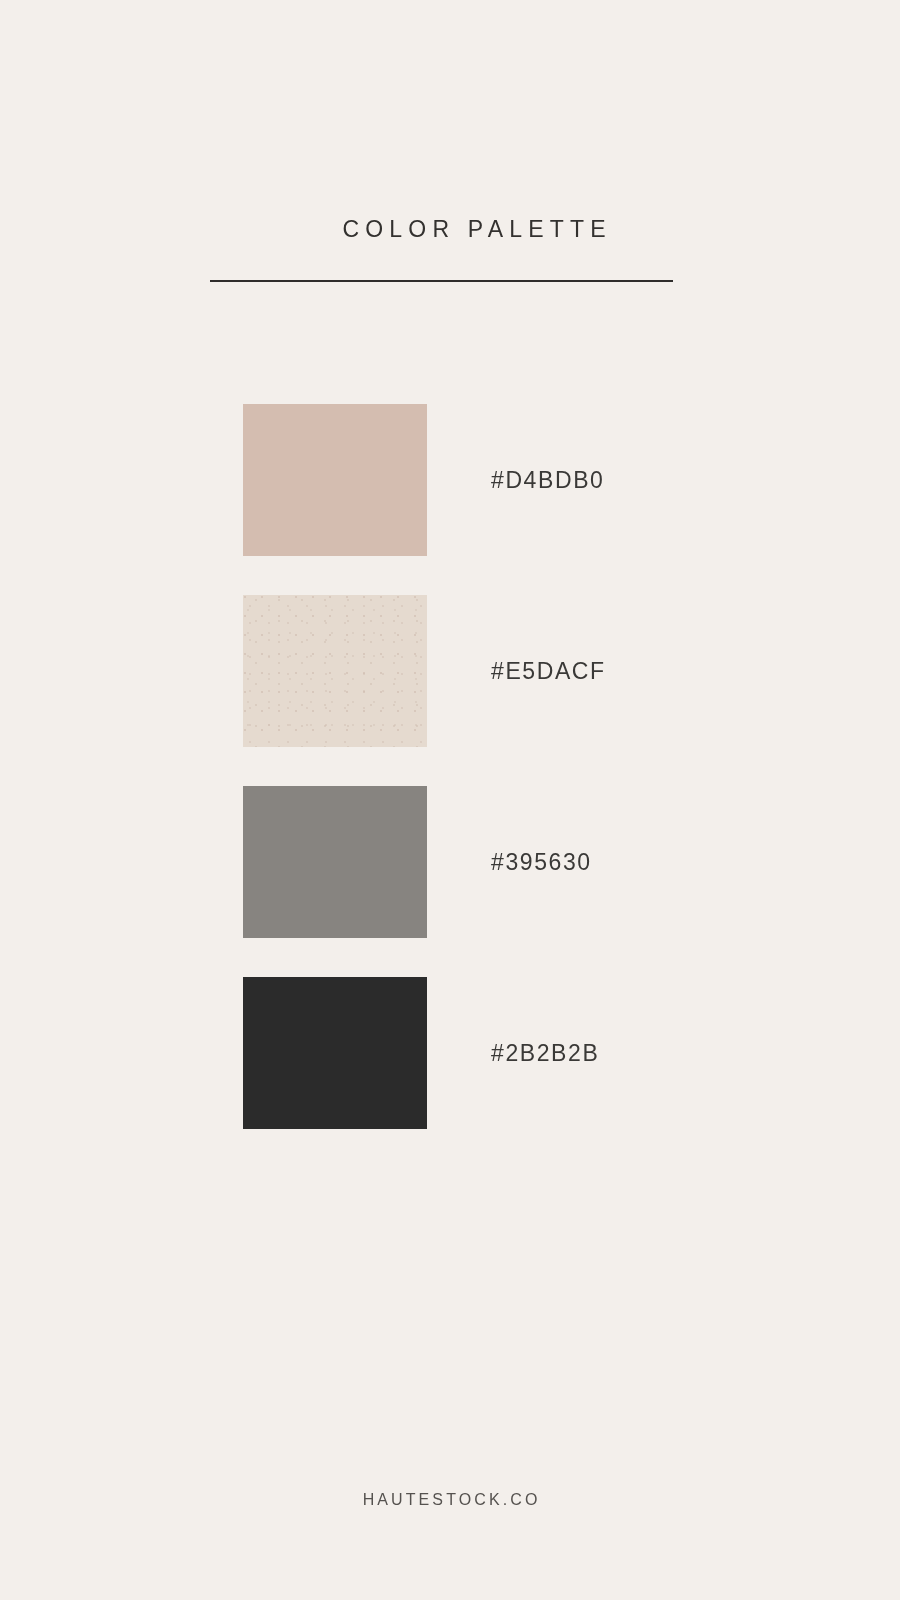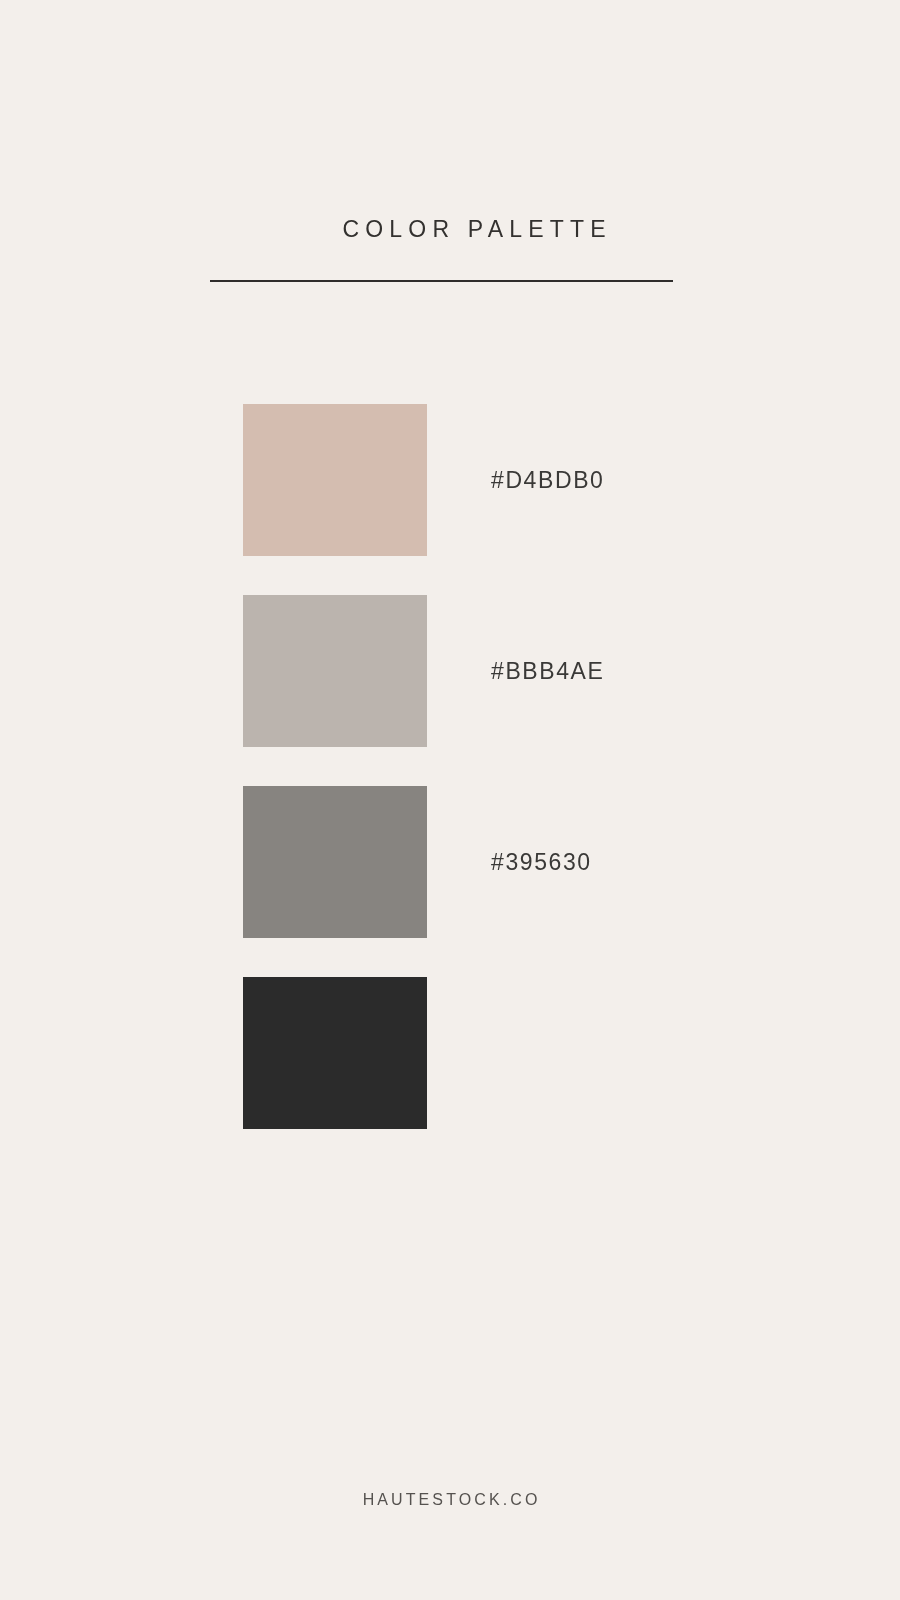--- a/index.html
+++ b/index.html
@@ -137,29 +137,30 @@
   </div>
 
   <div class="title-rule"></div>
 
   <div class="palette">
       <div class="swatch-row">
         <div class="swatch-chip" style="background: rgb(212, 189, 176);"></div>
         <div class="swatch-label">#D4BDB0</div>
       </div>
       <div class="swatch-row">
-        <div class="swatch-chip" style="background: rgb(187, 180, 174);"></div>
-        <div class="swatch-label">#BBB4AE</div>
+        <div class="swatch-chip textured" style="background: rgb(229, 218, 207);"></div>
+        <div class="swatch-label">#E5DACF</div>
       </div>
       <div class="swatch-row">
         <div class="swatch-chip" style="background: rgb(135, 132, 128);"></div>
         <div class="swatch-label">#395630</div>
       </div>
       <div class="swatch-row">
         <div class="swatch-chip" style="background: rgb(43, 43, 43);"></div>
+        <div class="swatch-label">#2B2B2B</div>
       </div>
     </div>
 
   <div class="footer">
     <span class="footer-text">HAUTESTOCK.CO</span>
   </div>
 
 </div>
 
 </body></html>

